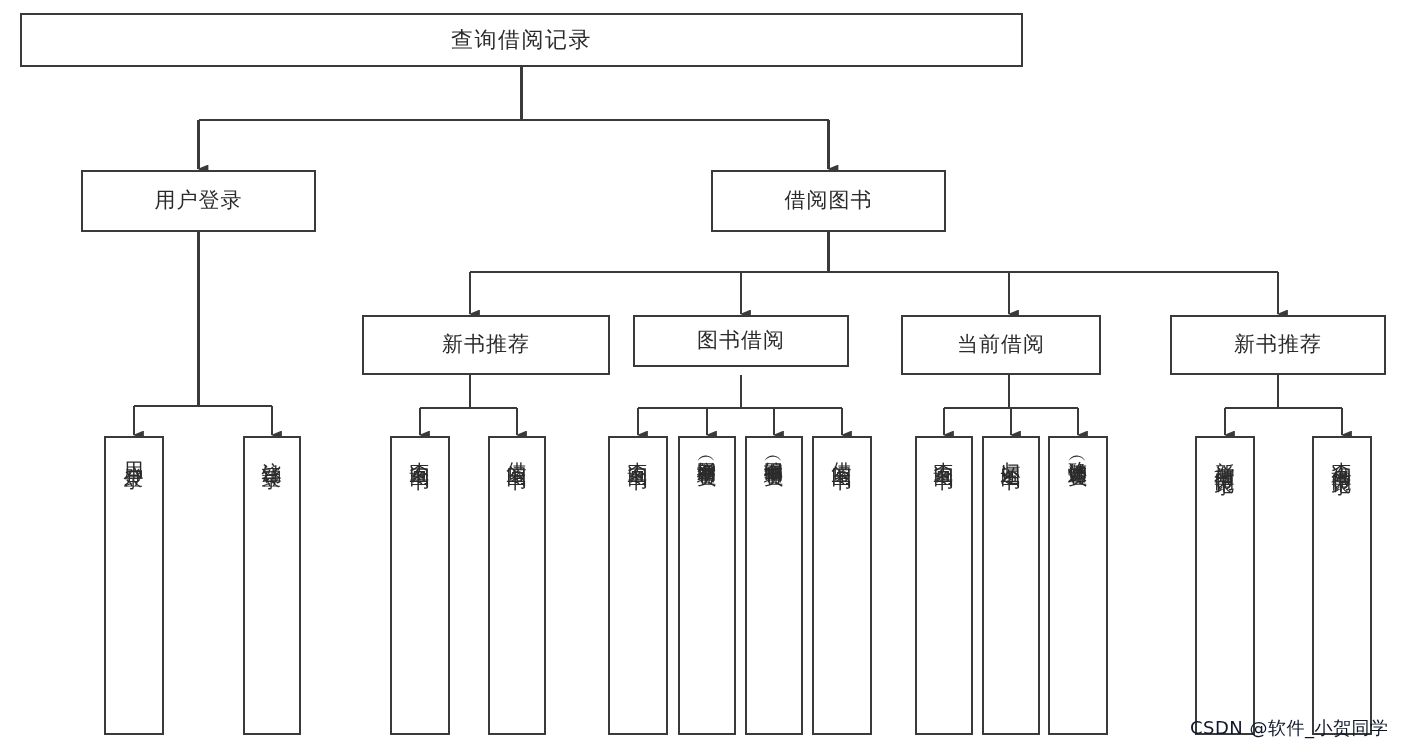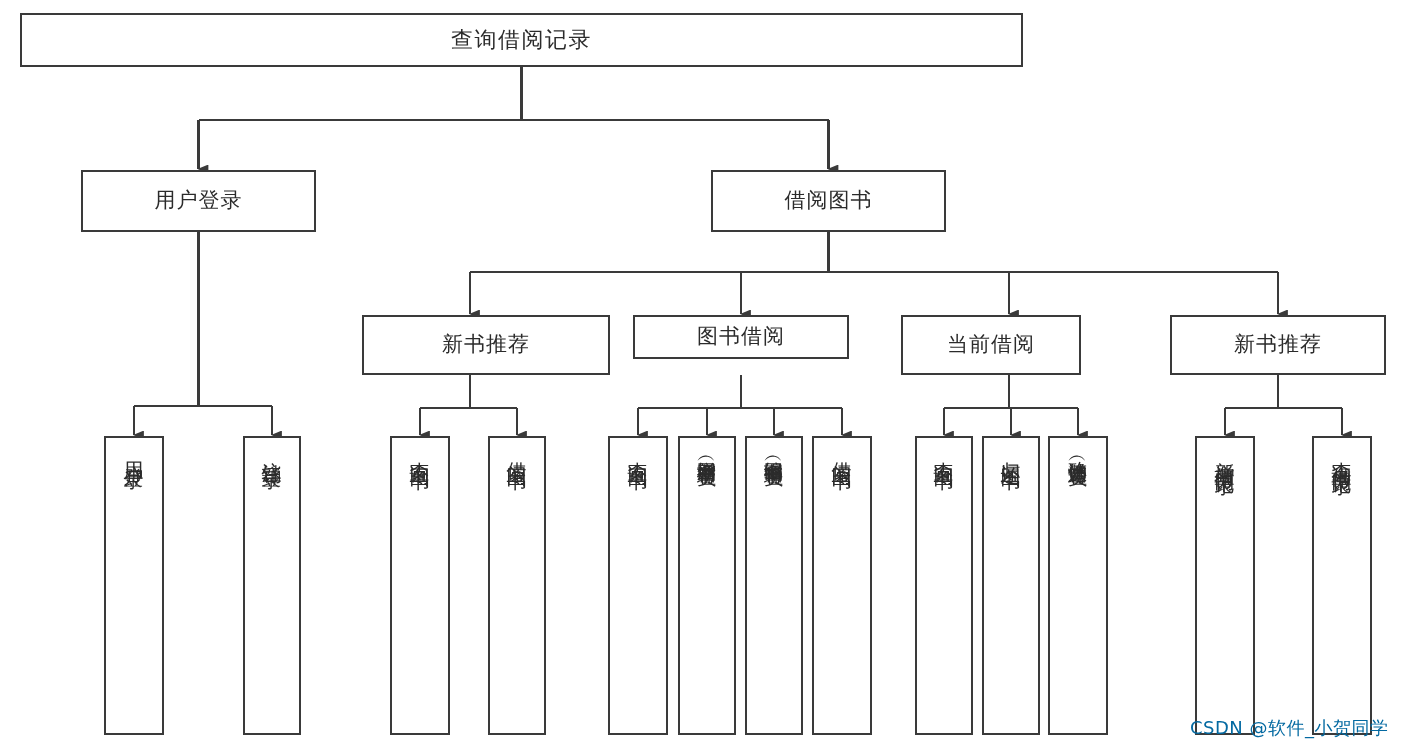--- a/index.html
+++ b/index.html
@@ -56,21 +56,21 @@
     letter-spacing:3px;
     white-space:nowrap;
     display:block;
   }
   
   #watermark{
     position:absolute;
     left:1190px;
     top:716px;
     font-size:18px;
-    color:#0369a1;
+    color:#0f172a;
     letter-spacing:0.5px;
     white-space:nowrap;
     user-select:none;
   }
 </style>
 </head>
 <body>
 
 <div id="canvas">
 
@@ -123,24 +123,24 @@
       </div>
       <div class="node h" style="left: 81px; top: 170px; width: 235px; height: 62px;">
         <span>用户登录</span>
       </div>
       <div class="node h" style="left: 711px; top: 170px; width: 235px; height: 62px;">
         <span>借阅图书</span>
       </div>
       <div class="node h" style="left: 362px; top: 315px; width: 248px; height: 60px;">
         <span>新书推荐</span>
       </div>
-      <div class="node h" style="left: 633px; top: 315px; width: 216px; height: 44px;">
+      <div class="node h" style="left: 633px; top: 315px; width: 216px; height: 52px;">
         <span>图书借阅</span>
       </div>
-      <div class="node h" style="left: 901px; top: 315px; width: 180px; height: 60px; align-items: center;">
+      <div class="node h" style="left: 901px; top: 315px; width: 200px; height: 60px; align-items: center;">
         <span>当前借阅</span>
       </div>
       <div class="node h" style="left: 1170px; top: 315px; width: 216px; height: 60px;">
         <span>新书推荐</span>
       </div>
       <div class="node v" style="left: 104px; top: 436px; width: 60px; height: 299px;">
         <span class="vtext">用户登录</span>
       </div>
       <div class="node v" style="left: 243px; top: 436px; width: 58px; height: 299px;">
         <span class="vtext">注销登录</span>

